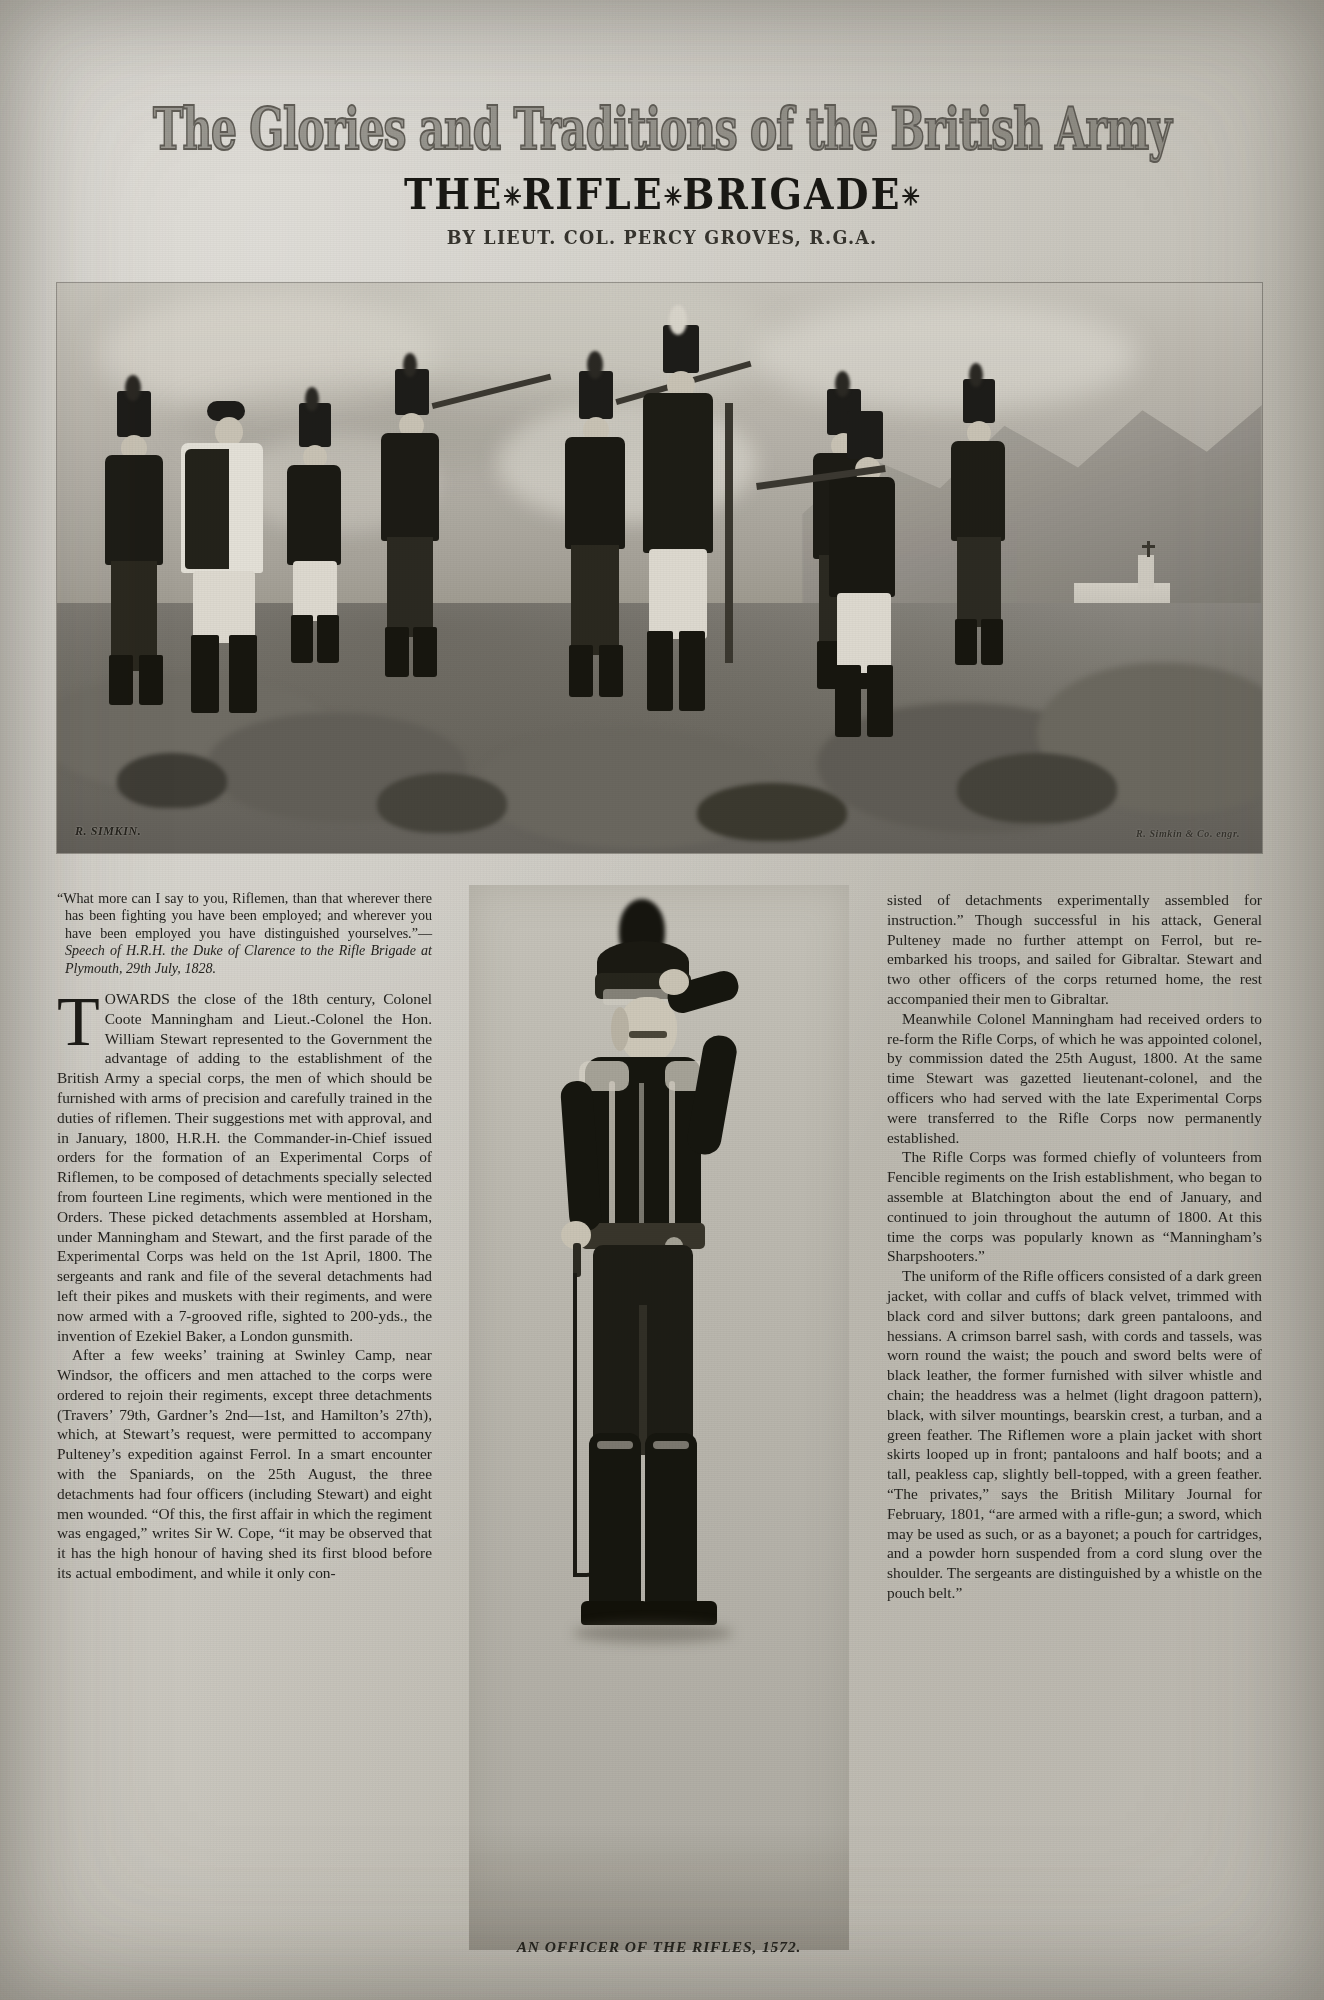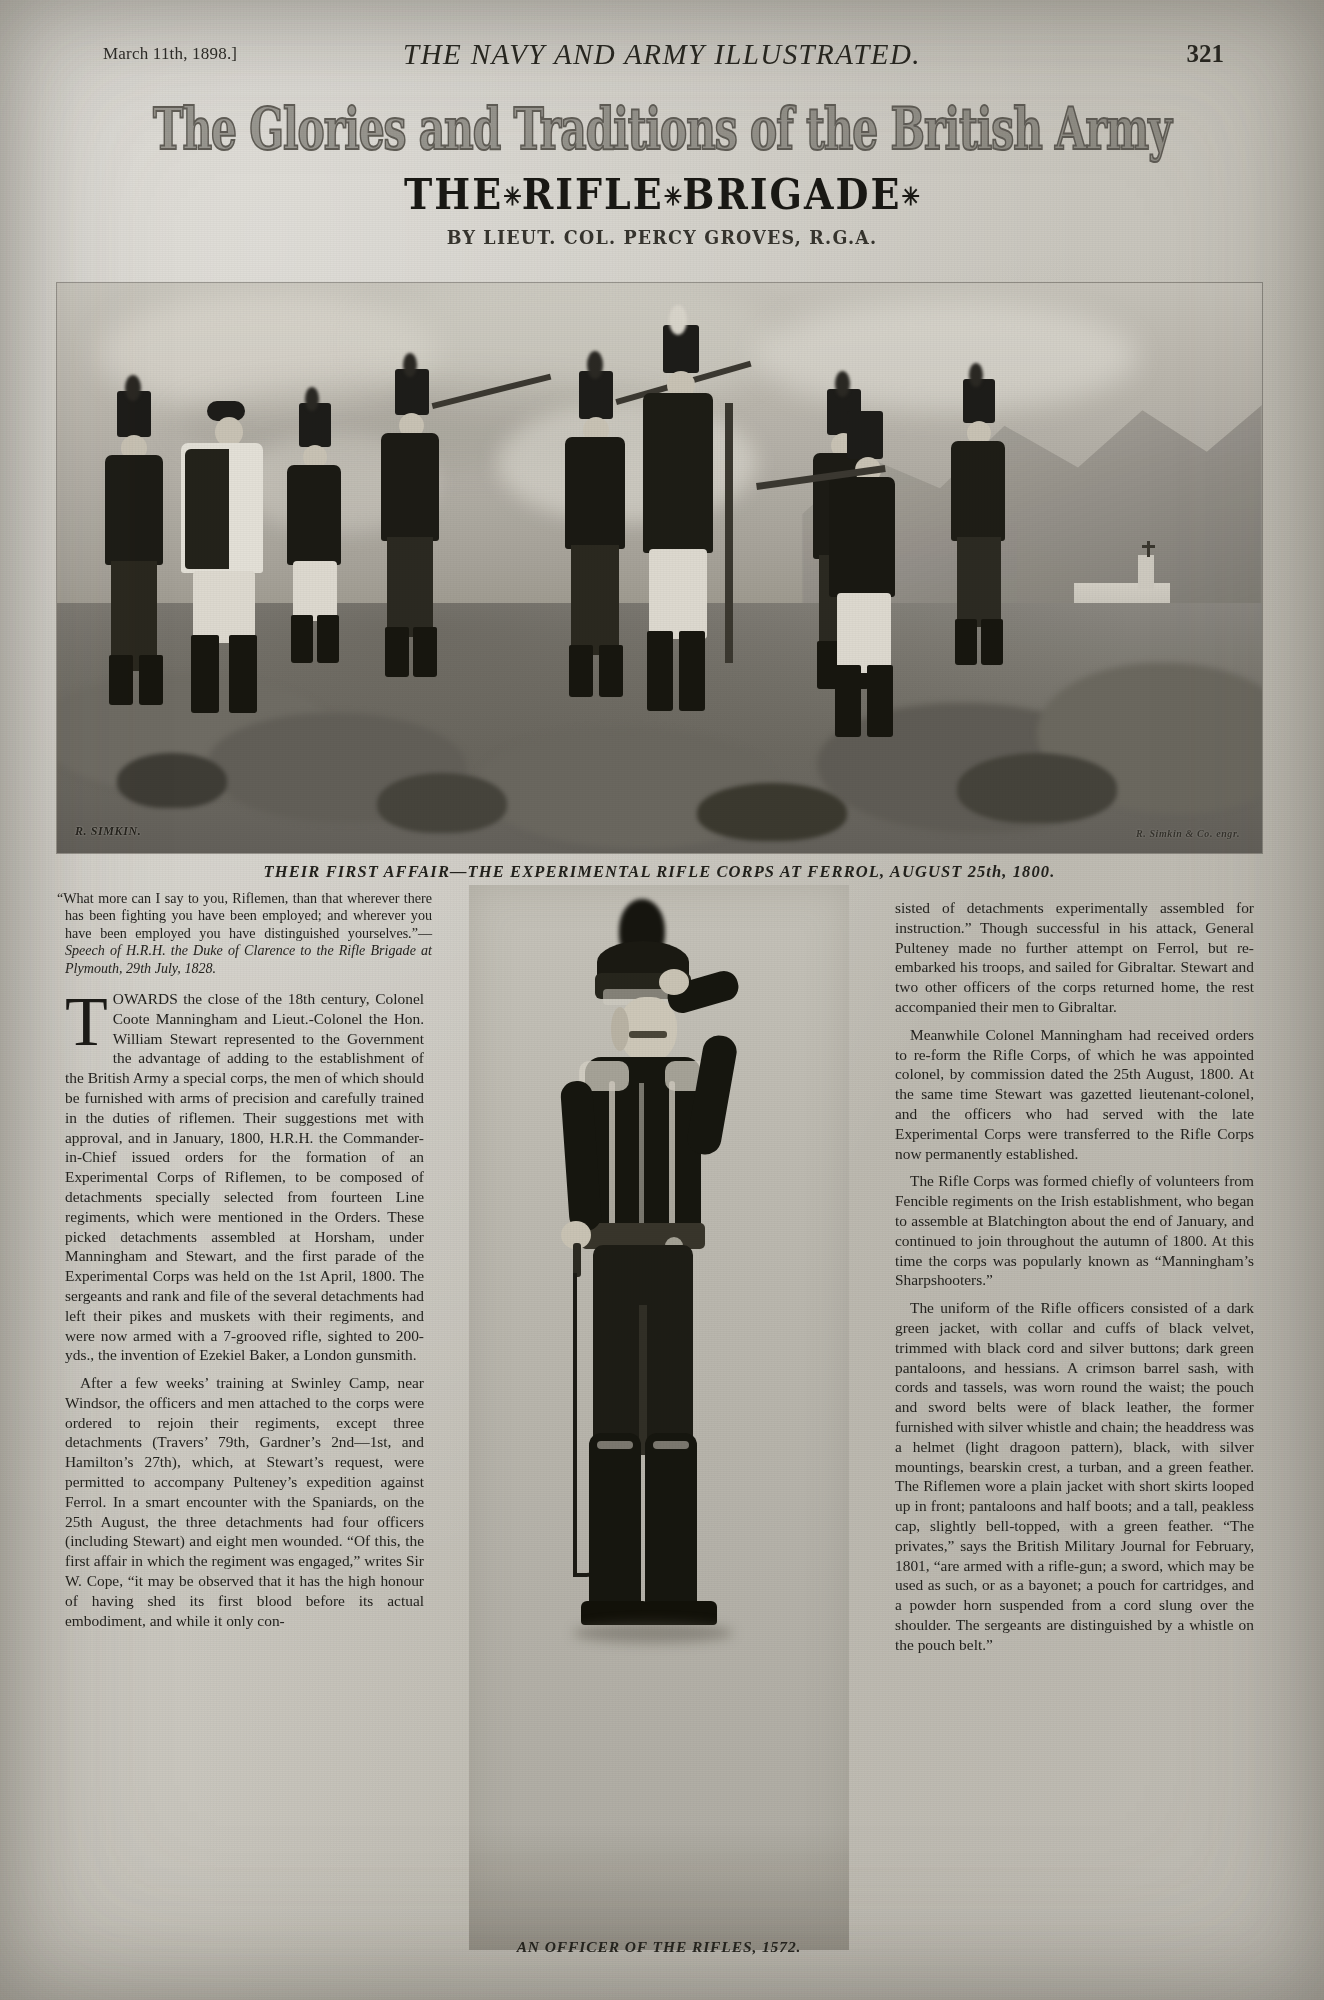--- a/index.html
+++ b/index.html
@@ -180,21 +180,21 @@
 
   .epigraph{
     font-size:14.1px;line-height:1.235;
     text-align:justify;
     margin:0 0 12px 0;
     padding-left:8px;
     text-indent:-8px;
   }
   .epigraph i{font-style:italic;}
 
-  .col p{margin:8px;text-indent:15px;}
+  .col p{margin:0;text-indent:15px;}
   .col p.first{text-indent:0;}
 
   .dropcap{
     float:left;
     font-family:"Liberation Serif", serif;
     font-size:70px;line-height:.80;
     font-weight:400;
     margin:5px 5px 0 0;
     color:#1b1a16;
   }
@@ -218,25 +218,20 @@
     font-style:italic;font-weight:700;
     font-size:15.5px;letter-spacing:.9px;color:#23221d;
   }
   .lastline{font-weight:700;}
 </style>
 </head>
 <body>
 
 <div id="page">
 
-  <div id="runhead">
-    <div class="date">March 11th, 1898.]</div>
-    <div class="masthead">THE NAVY AND ARMY ILLUSTRATED.</div>
-    <div class="folio">321</div>
-  </div>
 
   <div id="plate">
     <div class="sky"></div>
 
     <div class="cloudmass" style="left:40px;top:10px;width:340px;height:120px;background:rgba(225,222,214,.55);"></div>
     <div class="cloudmass" style="left:300px;top:-10px;width:420px;height:140px;background:rgba(210,207,198,.50);"></div>
     <div class="cloudmass" style="left:700px;top:18px;width:380px;height:110px;background:rgba(232,229,221,.48);"></div>
     <div class="cloudmass" style="left:120px;top:95px;width:520px;height:90px;background:rgba(150,146,136,.30);"></div>
 
     <div class="hillridge"></div>
@@ -357,21 +352,20 @@
   </div>
 
   <div id="titleblock">
     <div class="series-title">The Glories and Traditions of the British Army</div>
     <div class="main-title">
       <span>THE</span><span class="star">✳</span><span>RIFLE</span><span class="star">✳</span><span>BRIGADE</span><span class="star">✳</span>
     </div>
     <div class="byline">BY LIEUT. COL. PERCY GROVES, R.G.A.</div>
   </div>
 
-  <div id="plate-caption">THEIR FIRST AFFAIR—THE EXPERIMENTAL RIFLE CORPS AT FERROL, AUGUST 25th, 1800.</div>
 
   <div id="body">
 
     <div class="col" id="col-left">
       <div class="epigraph"><span>“What more can I say to you, Riflemen, than that wherever there has been fighting you have been employed; and wherever you have been employed you have distinguished yourselves.”—</span><i>Speech of H.R.H. the Duke of Clarence to the Rifle Brigade at Plymouth, 29th July, 1828.</i></div>
       <p class="first"><span class="dropcap">T</span><span>OWARDS the close of the 18th century, Colonel Coote Manningham and Lieut.-Colonel the Hon. William Stewart represented to the Government the advantage of adding to the establishment of the British Army a special corps, the men of which should be furnished with arms of precision and carefully trained in the duties of riflemen. Their suggestions met with approval, and in January, 1800, H.R.H. the Commander-in-Chief issued orders for the formation of an Experimental Corps of Riflemen, to be composed of detachments specially selected from fourteen Line regiments, which were mentioned in the Orders. These picked detachments assembled at Horsham, under Manningham and Stewart, and the first parade of the Experimental Corps was held on the 1st April, 1800. The sergeants and rank and file of the several detachments had left their pikes and muskets with their regiments, and were now armed with a 7-grooved rifle, sighted to 200-yds., the invention of Ezekiel Baker, a London gunsmith.</span></p>
       <p>After a few weeks’ training at Swinley Camp, near Windsor, the officers and men attached to the corps were ordered to rejoin their regiments, except three detachments (Travers’ 79th, Gardner’s 2nd—1st, and Hamilton’s 27th), which, at Stewart’s request, were permitted to accompany Pulteney’s expedition against Ferrol. In a smart encounter with the Spaniards, on the 25th August, the three detachments had four officers (including Stewart) and eight men wounded. “Of this, the first affair in which the regiment was engaged,” writes Sir W. Cope, “it may be observed that it has the high honour of having shed its first blood before its actual embodiment, and while it only con-</p>
     </div>
 
     <div id="portrait">

